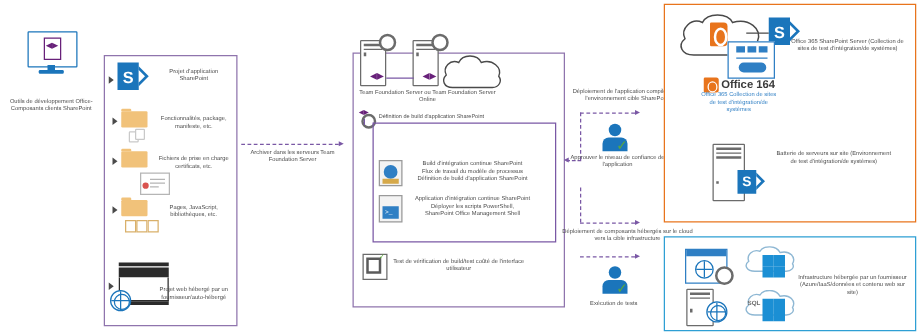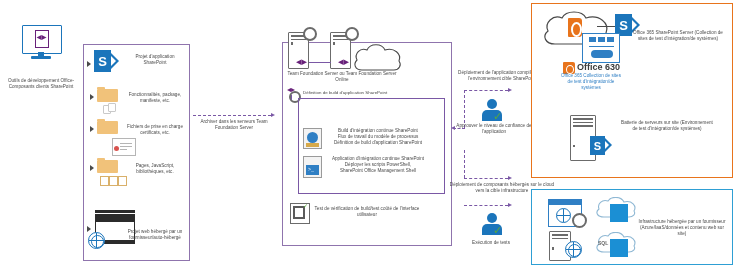--- a/index.html
+++ b/index.html
@@ -237,21 +237,21 @@
   <div class="abs" style="left:582px;top:33px;width:36px;height:28px;border:1.4px solid #2f7fc4;background:#fff;">
     <div class="abs" style="left:6px;top:3px;width:7px;height:5px;background:#2f7fc4;"></div>
     <div class="abs" style="left:15px;top:3px;width:7px;height:5px;background:#2f7fc4;"></div>
     <div class="abs" style="left:24px;top:3px;width:7px;height:5px;background:#2f7fc4;"></div>
     <div class="abs" style="left:6px;top:12px;width:25px;height:1.2px;background:#2f7fc4;"></div>
     <div class="abs" style="left:8px;top:16px;width:22px;height:8px;background:#2f7fc4;border-radius:4px;"></div>
   </div>
   <div class="abs" style="left:563px;top:62px;width:12px;height:12px;background:#e8741c;border-radius:1px 2px 2px 1px;">
     <div class="abs" style="left:2.5px;top:2.5px;width:6px;height:7px;border:1.6px solid #fff;border-radius:50%;"></div>
   </div>
-  <div class="abs" style="left:577px;top:62px;font-size:9px;font-weight:bold;color:#3b3b3b;">Office 630</div>
+  <div class="abs" style="left:577px;top:62px;font-size:9px;font-weight:bold;color:#3b3b3b;">Office 164</div>
   <div class="abs txt" style="left:560px;top:73px;width:62px;color:#2f7fc4;">Office 365 Collection de sites de test d'intégration/de systèmes</div>
 
   <div class="abs txt" style="left:628px;top:30px;width:100px;">Office 365 SharePoint Server (Collection de sites de test d'intégration/de systèmes)</div>
 
   <div class="abs server" style="left:570px;top:115px;width:24px;height:44px;">
     <div class="bar"></div>
       <div class="bar"></div>
       <div class="bar"></div>
     <div class="led" style="margin-top:18px;"></div>
   </div>

